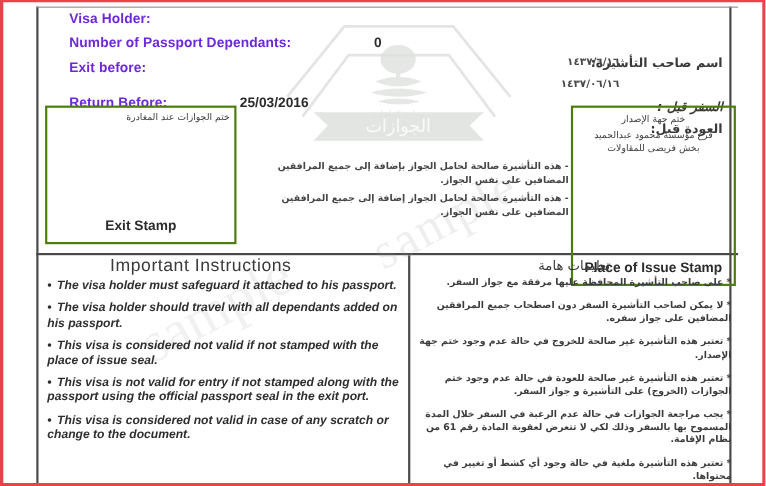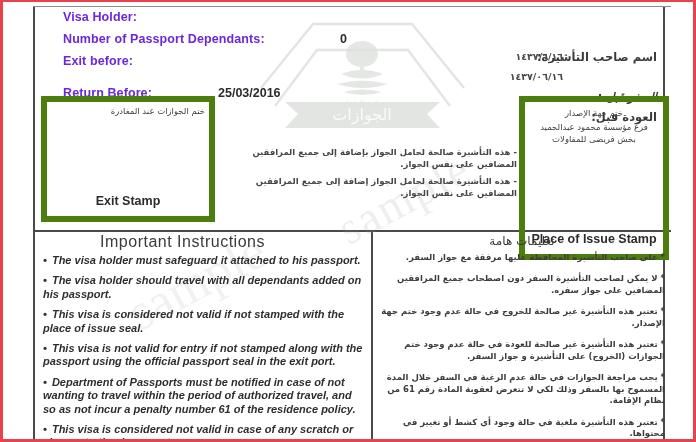--- a/index.html
+++ b/index.html
@@ -108,21 +108,21 @@
     color: #4a4a4a;
     direction: rtl;
     white-space: nowrap;
     font-family: "DejaVu Sans", sans-serif;
     letter-spacing: 0.4px;
   }
 
   
   .stamp-box {
     position: absolute;
-    border: 6px solid #4d7c0f;
+    border: 2px solid #4d7c0f;
     background: transparent;
     box-sizing: border-box;
   }
   .stamp-box-left  { left: 38px;  top: 94px;  width: 174px; height: 126px; }
   .stamp-box-right { left: 516px; top: 94px;  width: 150px; height: 164px; }
 
   .stamp-ar {
     position: absolute;
     width: 100%;
     text-align: center;
@@ -277,21 +277,20 @@
   <div class="mid-ar mid-ar-2">- هذه التأشيرة صالحة لحامل الجواز إضافة إلى جميع المرافقين المضافين على نفس الجواز.</div>
 
   <div class="sec-title-en">Important Instructions</div>
   <div class="sec-title-ar">تعليمات هامة</div>
 
   <div class="list-en" id="list-en">
       <div class="item"><span class="b">• </span><span>The visa holder must safeguard it attached to his passport.</span></div>
       <div class="item"><span class="b">• </span><span>The visa holder should travel with all dependants added on his passport.</span></div>
       <div class="item"><span class="b">• </span><span>This visa is considered not valid if not stamped with the place of issue seal.</span></div>
       <div class="item"><span class="b">• </span><span>This visa is not valid for entry if not stamped along with the passport using the official passport seal in the exit port.</span></div>
-      <div class="item"><span class="b">• </span><span>Department of Passports must be notified in case of not wanting to travel within the period of authorized travel, and so as not incur a penalty number 61 of the residence policy.</span></div>
       <div class="item"><span class="b">• </span><span>This visa is considered not valid in case of any scratch or change to the document.</span></div>
     </div>
   <div class="list-ar" id="list-ar">
       <div class="item"><span>* </span><span>على صاحب التأشيرة المحافظة عليها مرفقة مع جواز السفر.</span></div>
       <div class="item"><span>* </span><span>لا يمكن لصاحب التأشيرة السفر دون اصطحاب جميع المرافقين المضافين على جواز سفره.</span></div>
       <div class="item"><span>* </span><span>تعتبر هذه التأشيرة غير صالحة للخروج في حالة عدم وجود ختم جهة الإصدار.</span></div>
       <div class="item"><span>* </span><span>تعتبر هذه التأشيرة غير صالحة للعودة في حالة عدم وجود ختم الجوازات (الخروج) على التأشيرة و جواز السفر.</span></div>
       <div class="item"><span>* </span><span>يجب مراجعة الجوازات في حالة عدم الرغبة في السفر خلال المدة المسموح بها بالسفر وذلك لكي لا تتعرض لعقوبة المادة رقم 61 من نظام الإقامة.</span></div>
       <div class="item"><span>* </span><span>تعتبر هذه التأشيرة ملغية في حالة وجود أي كشط أو تغيير في محتواها.</span></div>
     </div>

